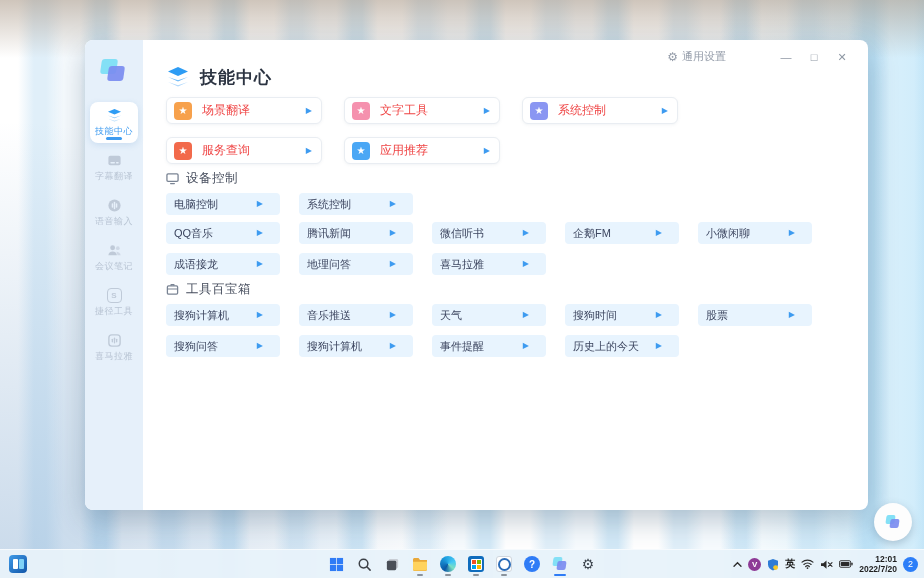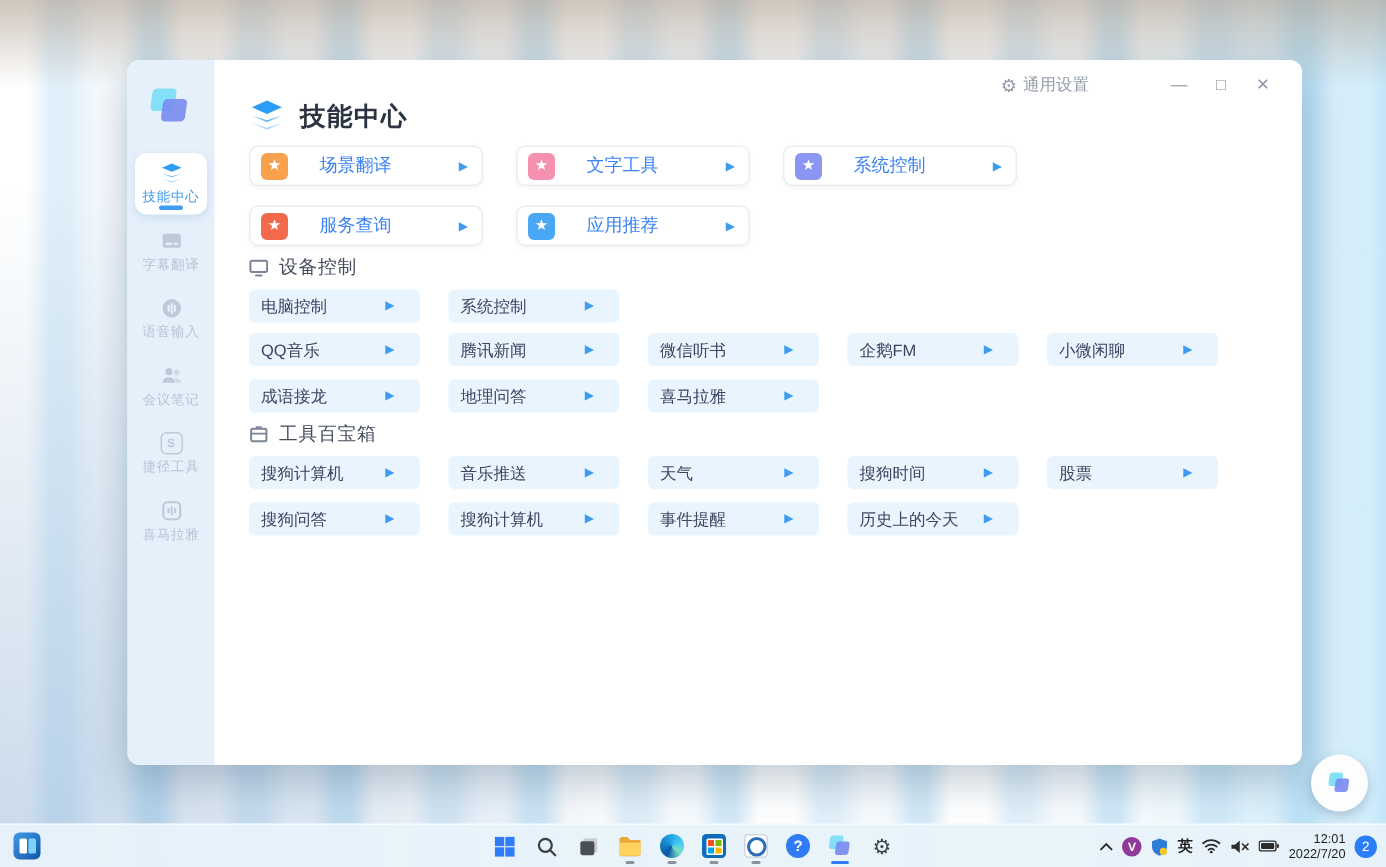--- a/index.html
+++ b/index.html
@@ -38,21 +38,21 @@
   .page-title{font-size:17px;color:#2c3442;font-weight:600;letter-spacing:1px;}
   .section-head{display:flex;align-items:center;gap:7px;height:16px;color:#454c5c;font-size:12.5px;font-weight:500;letter-spacing:.5px;}
   .sec-icon{color:#7a8494;display:flex;}
   .m14{margin-top:14px;} .m19{margin-top:6px;} .m18{margin-top:18px;}
 
   .card-row{display:flex;margin-top:13px;}
   .card-row.first{margin-top:7px;}
   .card{width:156px;height:27px;border:1px solid #e9edf2;border-radius:6px;box-shadow:0 1px 3px rgba(150,165,185,.12);display:flex;align-items:center;padding-left:7px;margin-right:22px;cursor:pointer;background:#fff;box-sizing:border-box;}
   .badge{width:18px;height:18px;border-radius:4px;display:flex;align-items:center;justify-content:center;flex:none;}
   .badge .star{color:#fff;font-size:10px;line-height:1;}
-  .card-label{margin-left:21px;font-size:12px;color:#3b82f6;}
+  .card-label{margin-left:10px;font-size:12px;color:#ef4444;}
   .arrow{margin-left:auto;margin-right:9px;color:#3e9bf0;font-size:8px;line-height:1;}
 
   .btn-row{display:flex;margin-top:9px;}
   .btn-row.first{margin-top:7px;}
   .btn{width:114px;height:22px;background:#e8f4fe;border-radius:4px;display:flex;align-items:center;padding:0 8px;margin-right:19px;cursor:pointer;box-sizing:border-box;}
   .btn-label{font-size:11px;color:#3d4660;}
 
   
   .float-ball{position:absolute;left:874px;top:503px;width:38px;height:38px;border-radius:50%;background:#fdfdfd;box-shadow:0 3px 8px rgba(60,90,120,.3);display:flex;align-items:center;justify-content:center;cursor:pointer;}
   .float-ball .mini-logo{position:relative;width:16px;height:16px;}
@@ -80,21 +80,21 @@
   .help-ic{width:16px;height:16px;border-radius:50%;background:#2f7cf6;color:#fff;font-size:10px;font-weight:bold;display:flex;align-items:center;justify-content:center;}
   .xw-ic{position:relative;width:16px;height:16px;}
   .xw-ic .logo-sq{width:9px;height:9px;border-radius:2px;}
   .xw-ic .c1{left:1px;top:1px;}
   .xw-ic .c2{left:5px;top:5px;}
   .gear-tb{font-size:14px;color:#3f4750;line-height:1;}
   .tb-right{position:absolute;right:6px;top:0;height:28px;display:flex;align-items:center;gap:6px;}
   .tray-glyph{color:#222;display:flex;align-items:center;}
   .ime{font-size:10px;color:#1f1f1f;font-weight:bold;}
   .v-badge{width:13px;height:13px;border-radius:50%;background:#8e3a96;color:#fff;font-size:8px;font-weight:bold;display:flex;align-items:center;justify-content:center;}
-  .clock{font-size:8.5px;line-height:1.2;color:#1f1f1f;text-align:right;}
+  .clock{font-size:8.5px;line-height:1.2;color:#1f1f1f;text-align:right;font-weight:bold;}
   .notif-badge{width:15px;height:15px;border-radius:50%;background:#2c7ef8;color:#fff;font-size:9px;display:flex;align-items:center;justify-content:center;}
 </style>
 </head>
 <body>
 
 <div class="desktop">
 
   <div class="app-window">
 
     <aside class="sidebar">

